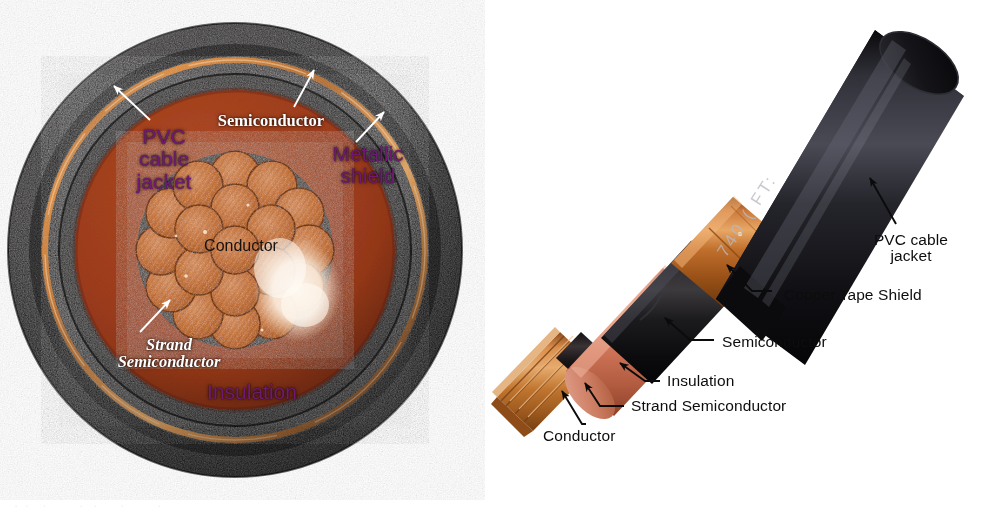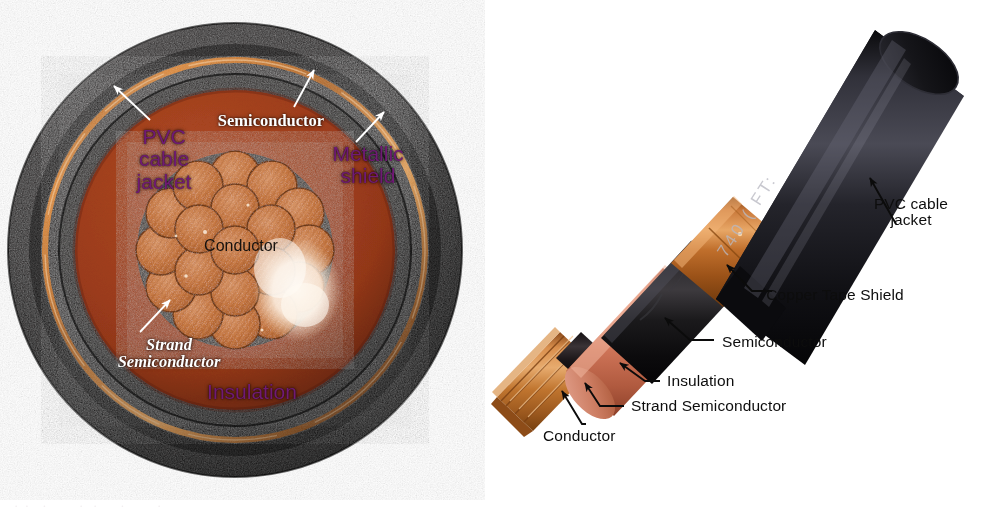--- a/index.html
+++ b/index.html
@@ -55,21 +55,21 @@
     text-align: center;
   }
   
   .lbl-right {
     color: #0d0d0d;
     font-family: "Liberation Sans", sans-serif;
     font-size: 15.5px;
     text-align: left;
     letter-spacing: .1px;
   }
-  .lbl-right.center { text-align: center; }
+  .lbl-right.center { text-align: center; margin-top: 36px; }
   .ghost {
     position: absolute;
     color: #f2eef0;
     font-family: "Liberation Serif", serif;
     font-size: 13px;
     white-space: pre;
     pointer-events: none;
     user-select: none;
   }
 </style>
@@ -387,21 +387,21 @@
   <div class="lbl lbl-black" style="left:186px; top:238px; width:110px;">Conductor</div>
 
   <div class="lbl lbl-white-serif" style="left:84px; top:336px; width:170px;font-style:italic;">Strand
 Semiconductor</div>
 
   <div class="lbl lbl-white" style="left:202px; top:381px; width:100px;">Insulation</div>
 
   <div class="lbl lbl-right center" style="left:852px; top:196px; width:118px;">PVC cable
 jacket</div>
 
-  <div class="lbl lbl-right" style="left:740px; top:287px; width:190px;text-align:center;">Copper Tape Shield</div>
+  <div class="lbl lbl-right" style="left:784px; top:287px; width:190px;">Copper Tape Shield</div>
 
   <div class="lbl lbl-right" style="left:722px; top:334px; width:160px;">Semiconductor</div>
 
   <div class="lbl lbl-right" style="left:667px; top:373px; width:120px;">Insulation</div>
 
   <div class="lbl lbl-right" style="left:631px; top:398px; width:200px;">Strand Semiconductor</div>
 
   <div class="lbl lbl-right" style="left:543px; top:428px; width:120px;">Conductor</div>
 
   <div class="ghost" style="left:14px; top:498px; width:960px;">·  ·    ·          ·   ·       ·          ·</div>

